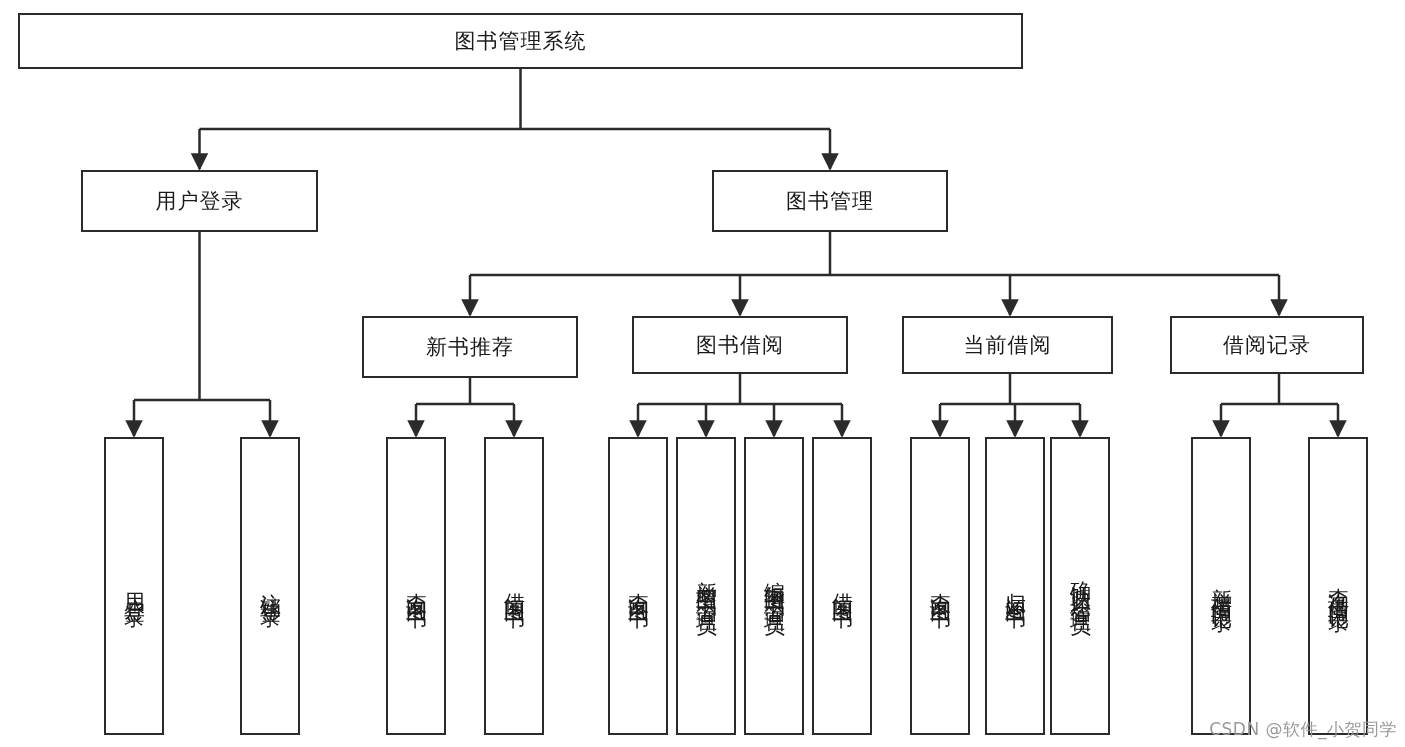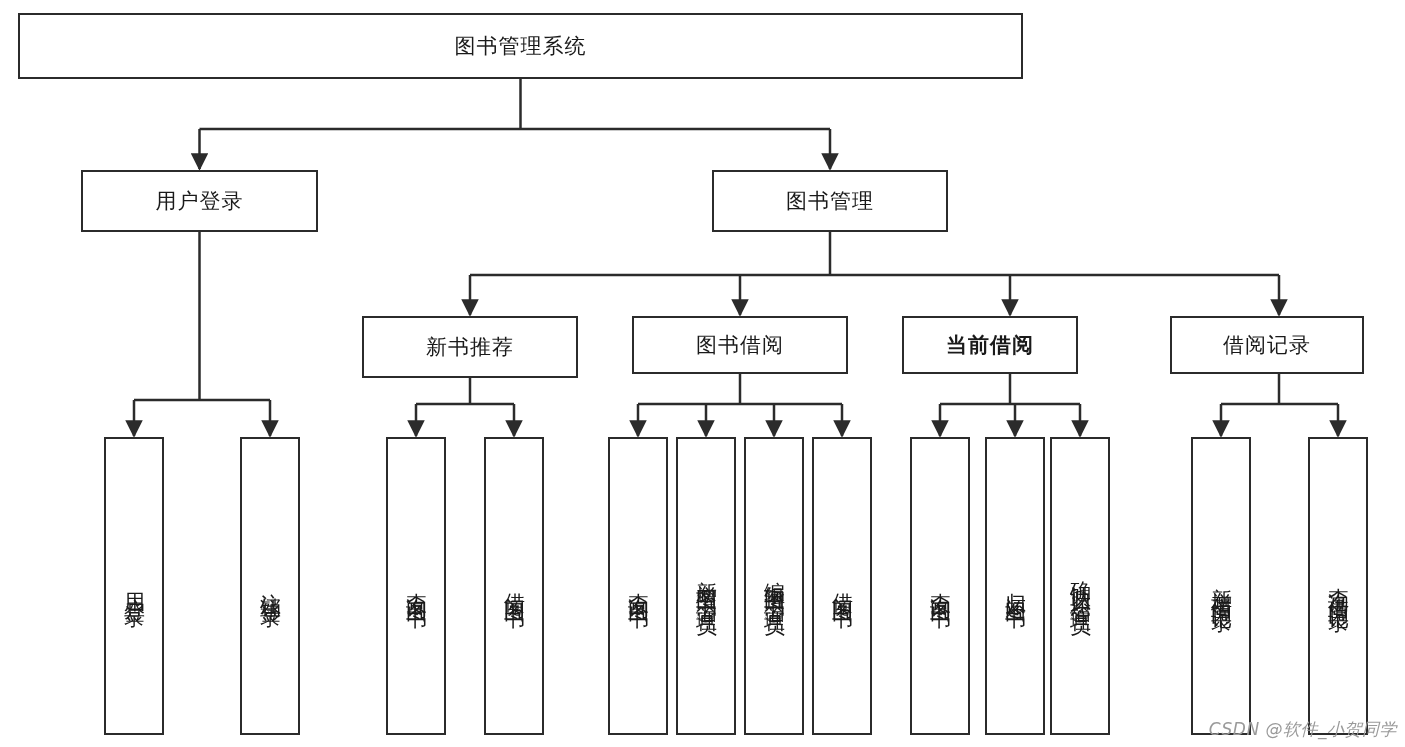--- a/index.html
+++ b/index.html
@@ -57,21 +57,20 @@
   }
   .watermark {
     position: absolute;
     right: 8px;
     bottom: 6px;
     font-size: 17px;
     color: #9a9a9a;
     letter-spacing: 0.5px;
     white-space: nowrap;
     pointer-events: none;
-    font-style: italic;
   }
 </style>
 </head>
 <body>
 
 <div id="diagram-root">
 
   <svg class="connectors" viewBox="0 0 1405 747" xmlns="http://www.w3.org/2000/svg">
     <defs>
       <marker id="arrow" viewBox="0 0 10 10" refX="9" refY="5" markerWidth="7" markerHeight="7" orient="auto-start-reverse">
@@ -109,36 +108,36 @@
         <path d="M 1015 404 L 1015 436" marker-end="url(#arrow)"></path>
         <path d="M 1080 404 L 1080 436" marker-end="url(#arrow)"></path>
         <path d="M 1279 374 L 1279 404"></path>
         <path d="M 1221 404 L 1338 404"></path>
         <path d="M 1221 404 L 1221 436" marker-end="url(#arrow)"></path>
         <path d="M 1338 404 L 1338 436" marker-end="url(#arrow)"></path>
       </g>
   </svg>
 
   <div id="node-layer">
-      <div class="node horiz" style="left: 18px; top: 13px; width: 1005px; height: 66px;">
+      <div class="node horiz" style="left: 18px; top: 13px; width: 1005px; height: 56px;">
         <span class="nlabel">图书管理系统</span>
       </div>
       <div class="node horiz" style="left: 81px; top: 170px; width: 237px; height: 62px;">
         <span class="nlabel">用户登录</span>
       </div>
       <div class="node horiz" style="left: 712px; top: 170px; width: 236px; height: 62px;">
         <span class="nlabel">图书管理</span>
       </div>
       <div class="node horiz" style="left: 362px; top: 316px; width: 216px; height: 62px;">
         <span class="nlabel">新书推荐</span>
       </div>
       <div class="node horiz" style="left: 632px; top: 316px; width: 216px; height: 58px;">
         <span class="nlabel">图书借阅</span>
       </div>
-      <div class="node horiz" style="left: 902px; top: 316px; width: 176px; height: 58px; font-weight: bold;">
+      <div class="node horiz" style="left: 902px; top: 316px; width: 211px; height: 58px;">
         <span class="nlabel">当前借阅</span>
       </div>
       <div class="node horiz" style="left: 1170px; top: 316px; width: 194px; height: 58px;">
         <span class="nlabel">借阅记录</span>
       </div>
       <div class="node vert" style="left: 104px; top: 437px; width: 60px; height: 298px;">
         <span class="nlabel">用户登录</span>
       </div>
       <div class="node vert" style="left: 240px; top: 437px; width: 60px; height: 298px;">
         <span class="nlabel">注销登录</span>

